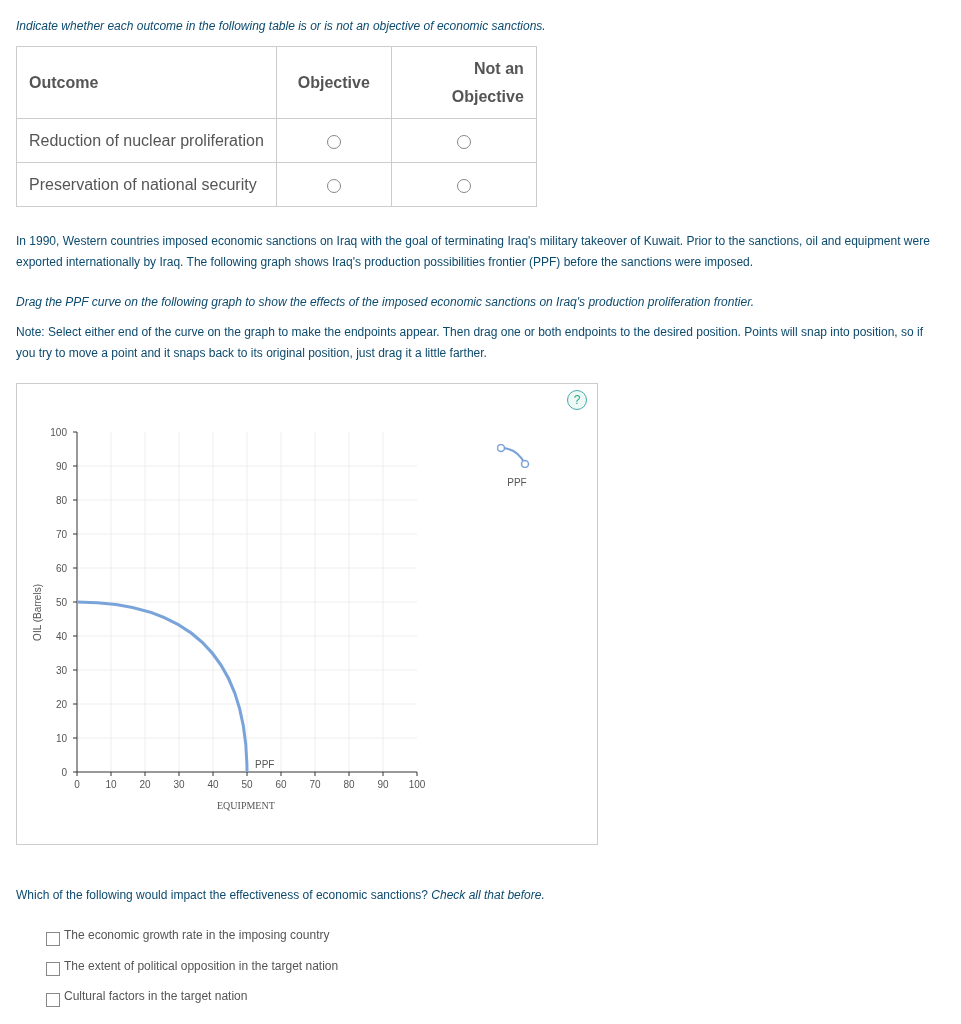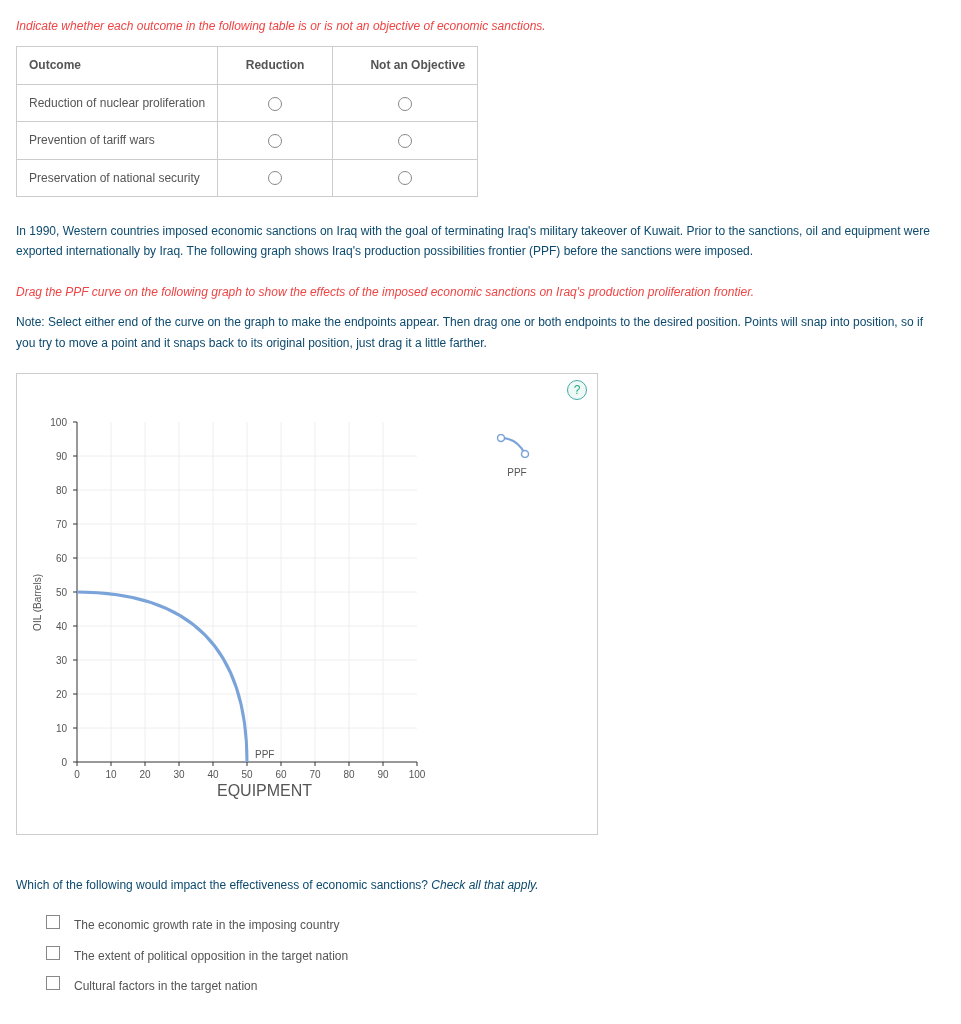--- a/index.html
+++ b/index.html
@@ -7,27 +7,27 @@
     font-size: 12px;
     color: #555;
     margin: 0;
     padding: 16px;
     width: 961px;
     box-sizing: border-box;
     line-height: 1.7;
   }
   .instruction-italic {
     font-style: italic;
-    color: #ef4444;
+    color: #0c4a6e;
     margin-bottom: 10px;
   }
   table.objectives {
     border-collapse: collapse;
     margin-bottom: 24px;
-    font-size: 12px;
+    font-size: 16px;
   }
   table.objectives th, table.objectives td {
     border: 1px solid #ccc;
     padding: 8px 12px;
     text-align: left;
     color: #555;
   }
   table.objectives th.center, table.objectives td.center {
     text-align: center;
     width: 90px;
@@ -101,22 +101,23 @@
     position:absolute;
     left:12px;
     top:200px;
     font-size:10px;
     color:#555;
   }
   .axis-label-x {
     position:absolute;
     left:200px;
     bottom:30px;
-    font-size:16px;
+    font-size:10px;
     color:#555;
+    font-family:Liberation Serif, serif;
   }
   .ppf-curve {
     fill:none;
     stroke:#7aa4d9;
     stroke-width:3;
   }
   .curve-label {
     fill:#555;
     font-size:10px;
   }
@@ -129,54 +130,49 @@
     font-size:10px;
     color:#555;
   }
   .legend svg { display:block; margin:0 auto 6px; }
   .checklist {
     padding-left: 30px;
     margin-top:8px;
   }
   .checklist .row {
     display:flex;
-    align-items:flex-start;
-    gap:14px;
+    align-items:flex-end;
+    gap:4px;
     margin-bottom:10px;
     margin-top:8px;
   }
   .checkbox {
     width:12px;
     height:12px;
     border:1px solid #888;
     background:#fff;
     flex:0 0 auto;
   }
 </style>
 </head>
 <body>
 
 <div class="instruction-italic">Indicate whether each outcome in the following table is or is not an objective of economic sanctions.</div>
 
 <table class="objectives">
   <thead>
     <tr>
       <th>Outcome</th>
-      <th class="center">Reduction</th>
+      <th class="center">Objective</th>
       <th class="wide">Not an Objective</th>
     </tr>
   </thead>
   <tbody>
     <tr>
       <td>Reduction of nuclear proliferation</td>
-      <td class="center"><span class="radio"></span></td>
-      <td class="wide"><span class="radio"></span></td>
-    </tr>
-    <tr>
-      <td>Prevention of tariff wars</td>
       <td class="center"><span class="radio"></span></td>
       <td class="wide"><span class="radio"></span></td>
     </tr>
     <tr>
       <td>Preservation of national security</td>
       <td class="center"><span class="radio"></span></td>
       <td class="wide"><span class="radio"></span></td>
     </tr>
   </tbody>
 </table>
@@ -283,21 +279,21 @@
 
       <path class="ppf-curve" d="M 0 170 Q 170 170 170 340"></path>
       <text x="178" y="336" class="curve-label">PPF</text>
     </svg>
   </div>
 
   <div class="axis-label-x">EQUIPMENT</div>
 </div>
 
 <div class="para">
-  <span>Which of the following would impact the effectiveness of economic sanctions? </span><i>Check all that apply.</i>
+  <span>Which of the following would impact the effectiveness of economic sanctions? </span><i>Check all that before.</i>
 </div>
 
 <div class="checklist">
   <div class="row">
     <span class="checkbox"></span>
     <span>The economic growth rate in the imposing country</span>
   </div>
   <div class="row">
     <span class="checkbox"></span>
     <span>The extent of political opposition in the target nation</span>

